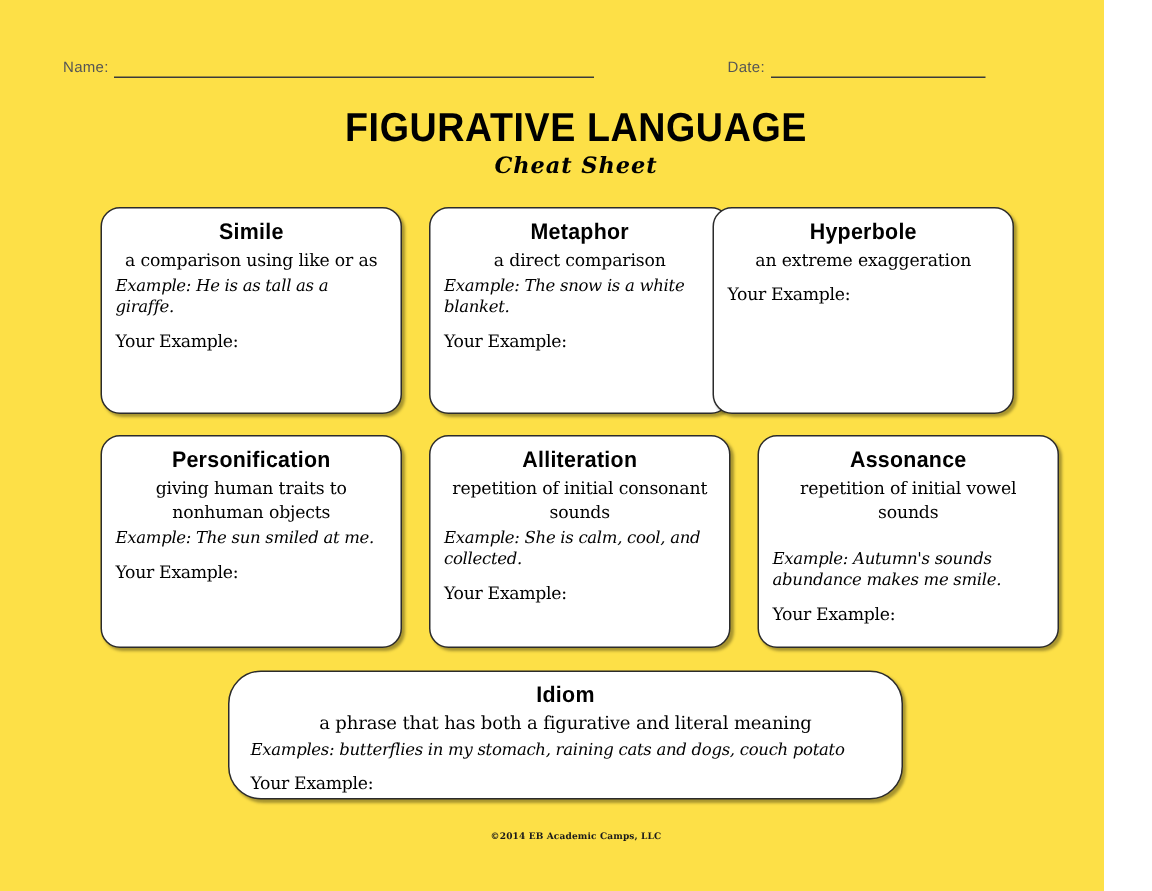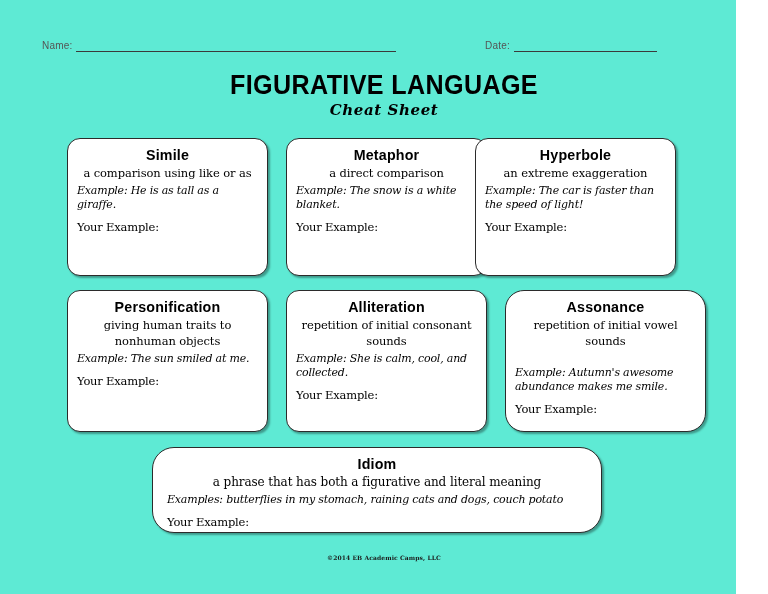--- a/index.html
+++ b/index.html
@@ -4,21 +4,21 @@
 <style>
   html, body {
     margin: 0;
     padding: 0;
     background: #ffffff;
   }
   #page {
     position: relative;
     width: 736px;
     height: 594px;
-    background: #5eead4;
+    background: #fde047;
     overflow: hidden;
     font-family: "Liberation Serif", serif;
     color: #000000;
   }
 
   
   .field {
     position: absolute;
     display: flex;
     align-items: flex-end;
@@ -117,21 +117,21 @@
   }
   .spacer-gap { height: 14px; }
 
   
   #card-simile        { left: 67px;  top: 138px; width: 201px; height: 138px; }
   #card-metaphor      { left: 286px; top: 138px; width: 201px; height: 138px; }
   #card-hyperbole     { left: 475px; top: 138px; width: 201px; height: 138px; }
   
   #card-personification { left: 67px;  top: 290px; width: 201px; height: 142px; }
   #card-alliteration    { left: 286px; top: 290px; width: 201px; height: 142px; }
-  #card-assonance       { left: 505px; top: 290px; width: 201px; height: 142px; border-radius: 19px; }
+  #card-assonance       { left: 505px; top: 290px; width: 201px; height: 142px; }
   
   #card-idiom { left: 152px; top: 447px; width: 450px; height: 86px; padding: 6px 14px; border-radius: 22px; }
   #card-idiom .card-def { font-size: 12px; }
 
   
   #footer-copyright {
     position: absolute;
     left: 0;
     top: 554px;
     width: 768px;
@@ -177,24 +177,20 @@
     <div class="card-example">
       <span class="ex-label">Example:</span>
       <span>The snow is a white blanket.</span>
     </div>
     <div class="card-your">Your Example:</div>
   </div>
 
   <div class="card" id="card-hyperbole">
     <div class="card-term">Hyperbole</div>
     <div class="card-def">an extreme exaggeration</div>
-    <div class="card-example">
-      <span class="ex-label">Example:</span>
-      <span>The car is faster than the speed of light!</span>
-    </div>
     <div class="card-your">Your Example:</div>
   </div>
 
   <div class="card" id="card-personification">
     <div class="card-term">Personification</div>
     <div class="card-def">giving human traits to nonhuman objects</div>
     <div class="card-example">
       <span class="ex-label">Example:</span>
       <span>The sun smiled at me.</span>
     </div>
@@ -210,21 +206,21 @@
     </div>
     <div class="card-your">Your Example:</div>
   </div>
 
   <div class="card" id="card-assonance">
     <div class="card-term">Assonance</div>
     <div class="card-def">repetition of initial vowel sounds</div>
     <div class="spacer-gap"></div>
     <div class="card-example">
       <span class="ex-label">Example:</span>
-      <span>Autumn's awesome abundance makes me smile.</span>
+      <span>Autumn's sounds abundance makes me smile.</span>
     </div>
     <div class="card-your">Your Example:</div>
   </div>
 
   <div class="card" id="card-idiom">
     <div class="card-term">Idiom</div>
     <div class="card-def">a phrase that has both a figurative and literal meaning</div>
     <div class="card-example">
       <span class="ex-label">Examples:</span>
       <span>butterflies in my stomach, raining cats and dogs, couch potato</span>

